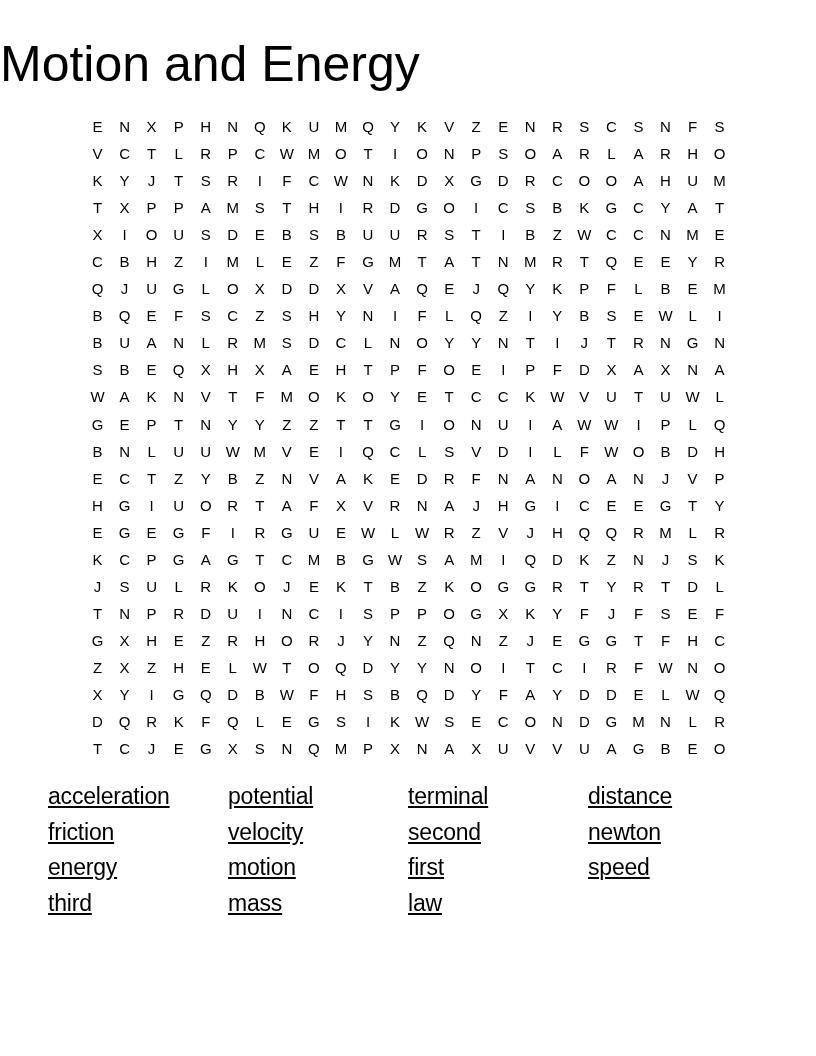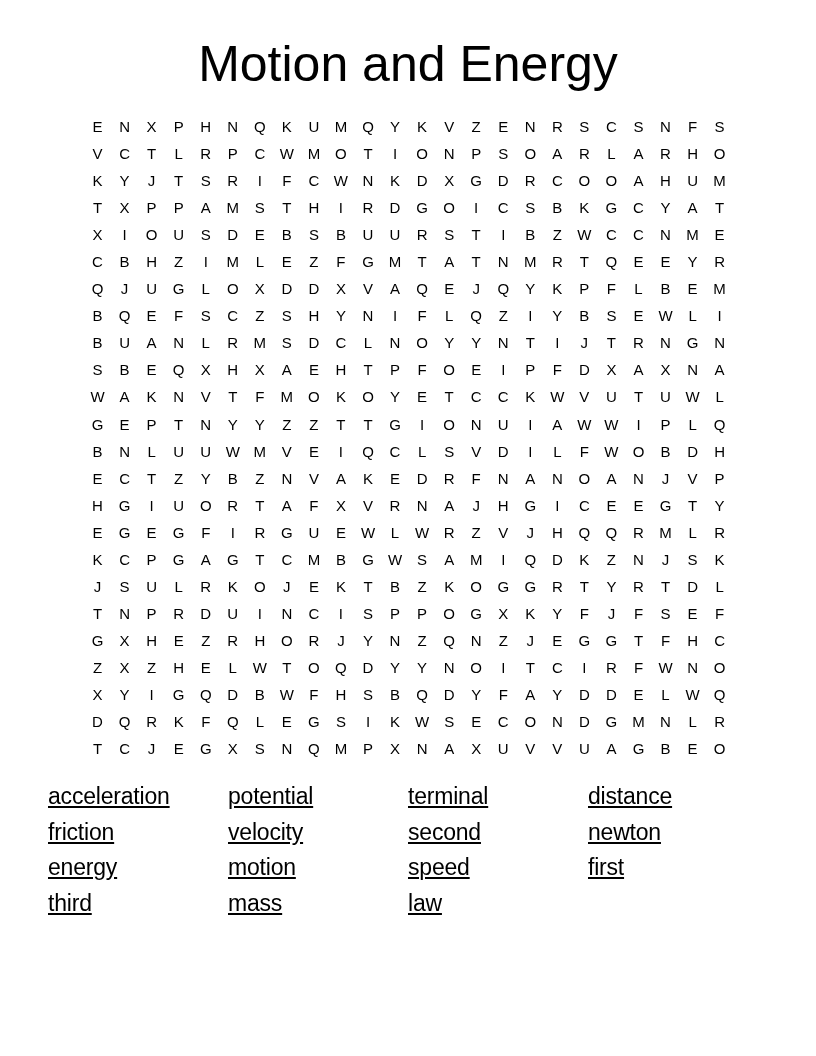--- a/index.html
+++ b/index.html
@@ -13,21 +13,21 @@
       position: relative;
       overflow: hidden;
       font-family: "Liberation Sans", sans-serif;
       color: #000000;
     }
     .title {
       position: absolute;
       top: 32px;
       left: 0;
       width: 816px;
-      text-align: center;
+      text-align: left;
       font-size: 50px;
       line-height: 64px;
       font-weight: normal;
       margin: 0;
     }
     .grid {
       position: absolute;
       top: 113px;
       left: 84px;
       display: grid;
@@ -644,18 +644,18 @@
     <div class="word">acceleration</div>
     <div class="word">potential</div>
     <div class="word">terminal</div>
     <div class="word">distance</div>
     <div class="word">friction</div>
     <div class="word">velocity</div>
     <div class="word">second</div>
     <div class="word">newton</div>
     <div class="word">energy</div>
     <div class="word">motion</div>
+    <div class="word">first</div>
     <div class="word">speed</div>
-    <div class="word">first</div>
     <div class="word">third</div>
     <div class="word">mass</div>
     <div class="word">law</div>
   </div>
 
 </body></html>

